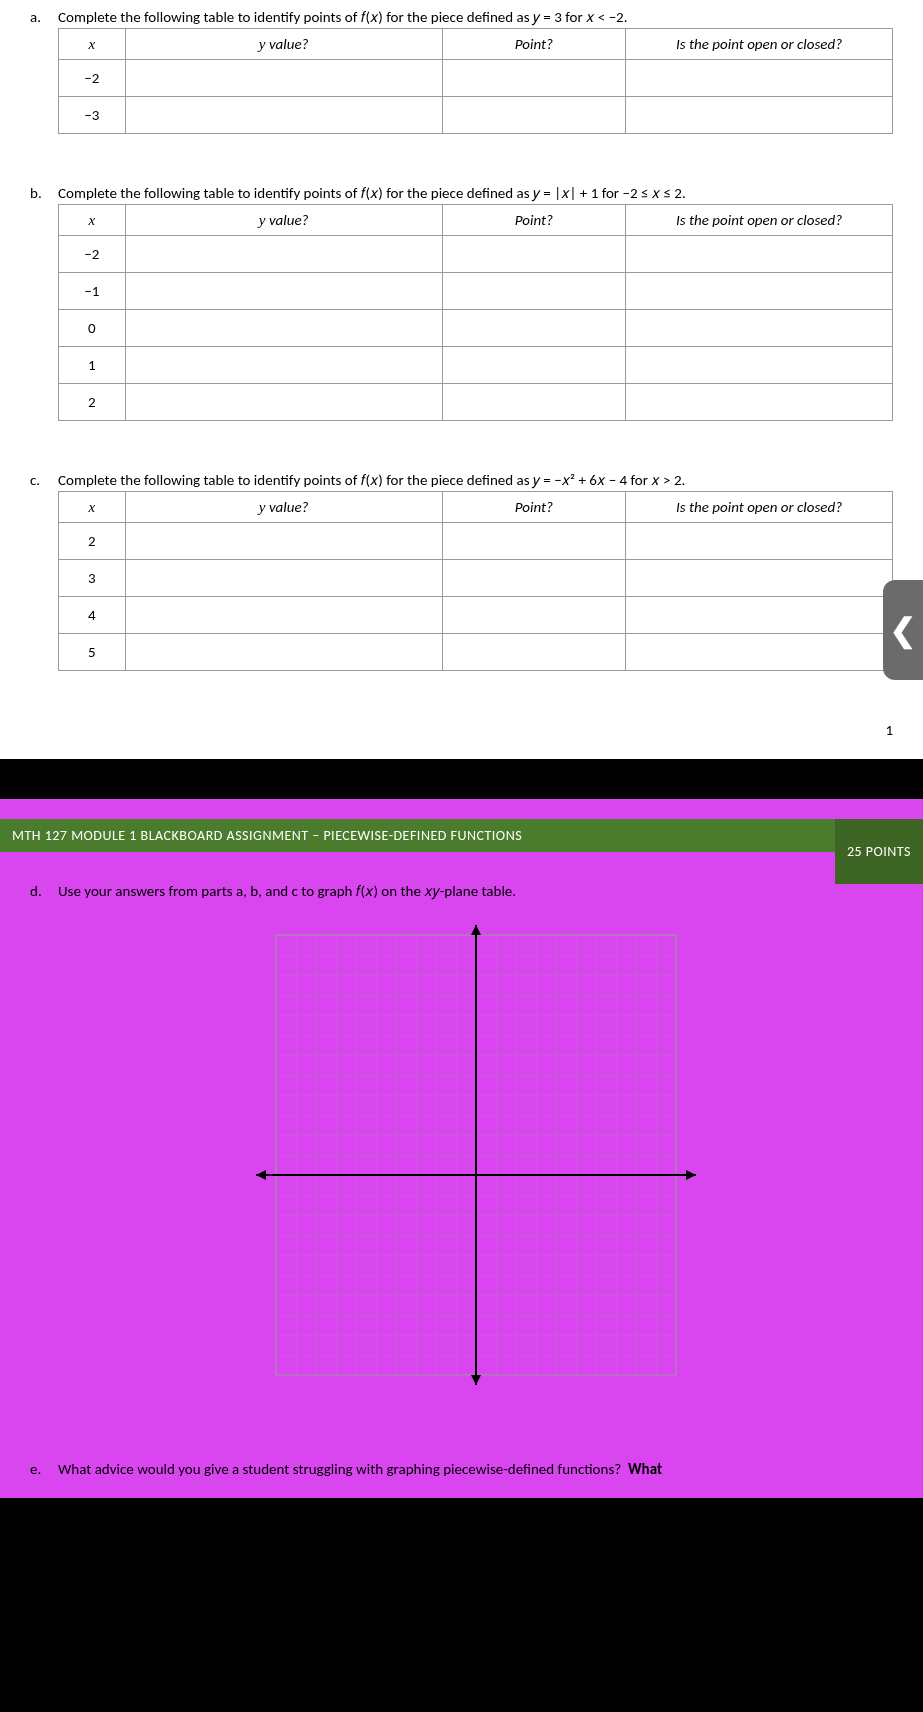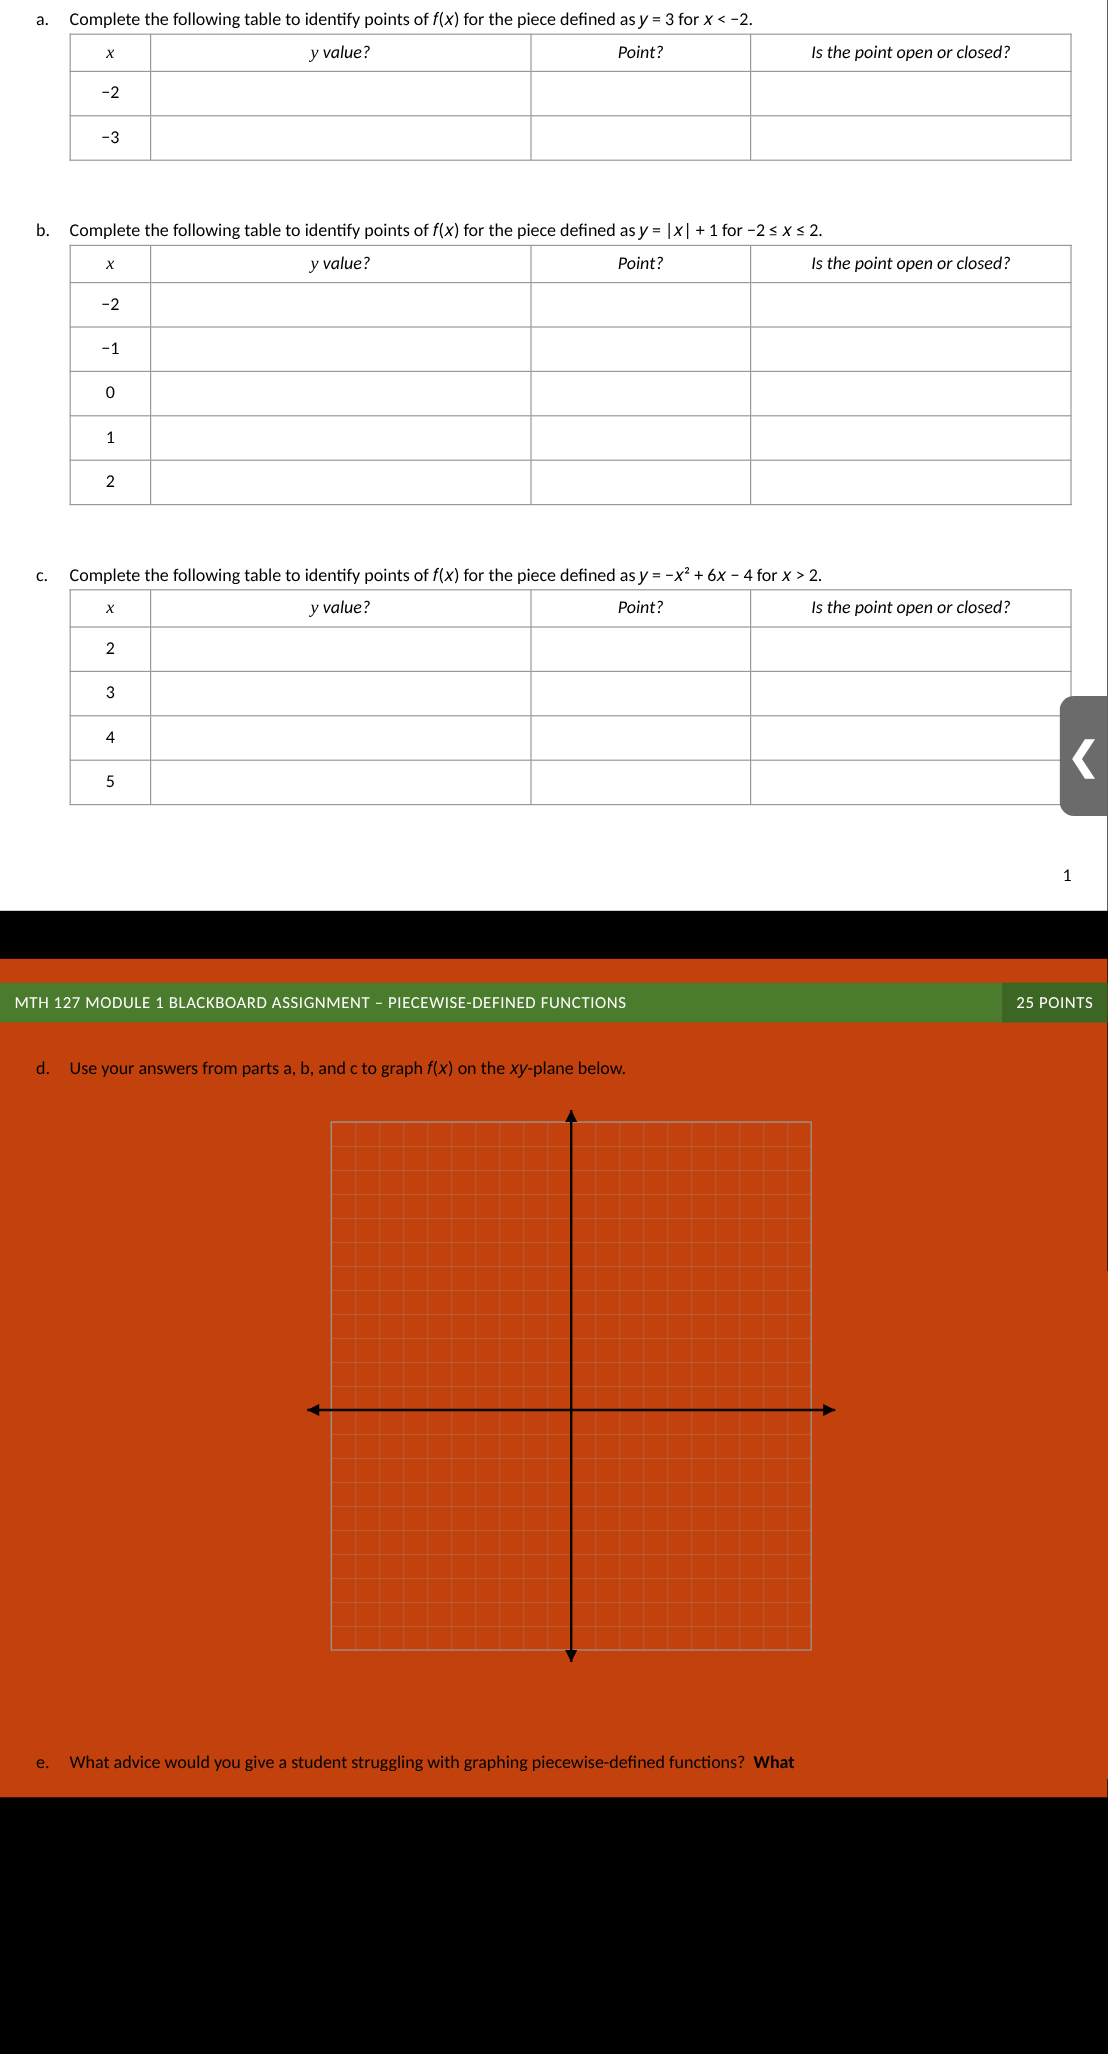--- a/index.html
+++ b/index.html
@@ -1,34 +1,34 @@
 <!DOCTYPE html>
 <html><head>
 <meta charset="utf-8">
 <style>
 body{margin:0;font-family:Calibri,Arial,sans-serif;font-size:15px;color:#000;background:#000}
 .page{background:#fff;padding:8px 30px 20px}
-.page2{background:#c2410c;padding:20px 30px;margin-top:40px}
+.page2{background:#d946ef;padding:20px 30px;margin-top:40px}
 .q{margin-bottom:50px}
 .ql{display:flex;align-items:flex-start}
 .qn{width:28px;flex-shrink:0}
 .qc{flex:1}
 table{border-collapse:collapse;width:100%;margin-top:2px}
 th,td{border:1px solid #999;padding:6px 8px;font-weight:normal}
 th{text-align:center;font-style:italic}
 th:first-child{font-style:italic}
 td:first-child{text-align:center;width:60px}
 .c2{width:38%}
 .c3{width:22%}
 .c4{width:32%}
 td.e{height:24px}
 .i{font-style:italic;font-family:'Cambria Math',serif}
 .pn{text-align:right;margin-top:10px}
 .hdr{background:#4b7b2c;color:#fff;padding:8px 12px;font-size:14px;letter-spacing:.5px;margin:0 -30px 30px}
-.hdr .pts{background:#3d6523;padding:8px 12px;margin:-8px -12px -8px 8px;display:inline-block;float:right}
+.hdr .pts{background:#3d6523;padding:24px 12px;margin:-8px -12px -8px 8px;display:inline-block;float:right}
 .grid{margin:15px auto;display:block}
 .tab{position:fixed;right:0;top:580px;background:#6b6b6b;color:#fff;width:40px;height:100px;border-radius:12px 0 0 12px;display:flex;align-items:center;justify-content:center;font-size:32px;font-weight:bold}
 </style>
 </head>
 <body>
 
 <div class="page">
 <div class="q">
       <div class="ql">
 <div class="qn">a.</div>
@@ -154,21 +154,21 @@
 <div class="pn">1</div>
 </div>
 
 <div class="page2">
 <div class="hdr"><span>MTH 127 MODULE 1 BLACKBOARD ASSIGNMENT – PIECEWISE-DEFINED FUNCTIONS</span><span class="pts">25 POINTS</span></div>
 
 <div class="q">
       <div class="ql">
 <div class="qn">d.</div>
 <div class="qc">
-<div>Use your answers from parts a, b, and c to graph 𝑓(𝑥) on the 𝑥𝑦-plane below.</div>
+<div>Use your answers from parts a, b, and c to graph 𝑓(𝑥) on the 𝑥𝑦-plane table.</div>
 <svg class="grid" width="480" height="480" viewBox="0 0 480 480">
 <defs>
               <pattern id="g" width="20" height="20" patternUnits="userSpaceOnUse">
                 <path d="M20 0H0V20" fill="none" stroke="#999" stroke-width="0.5"></path>
               </pattern>
             </defs>
 <rect x="40" y="20" width="400" height="440" fill="url(#g)" stroke="#999"></rect>
 <line x1="20" y1="260" x2="460" y2="260" stroke="#000" stroke-width="2"></line>
 <line x1="240" y1="10" x2="240" y2="470" stroke="#000" stroke-width="2"></line>
 <polygon points="460,260 450,255 450,265" fill="#000"></polygon>

